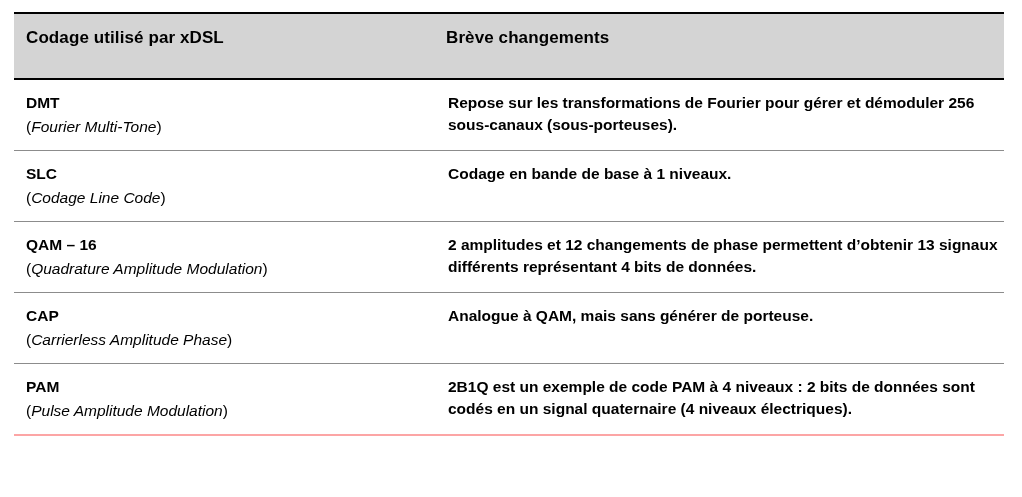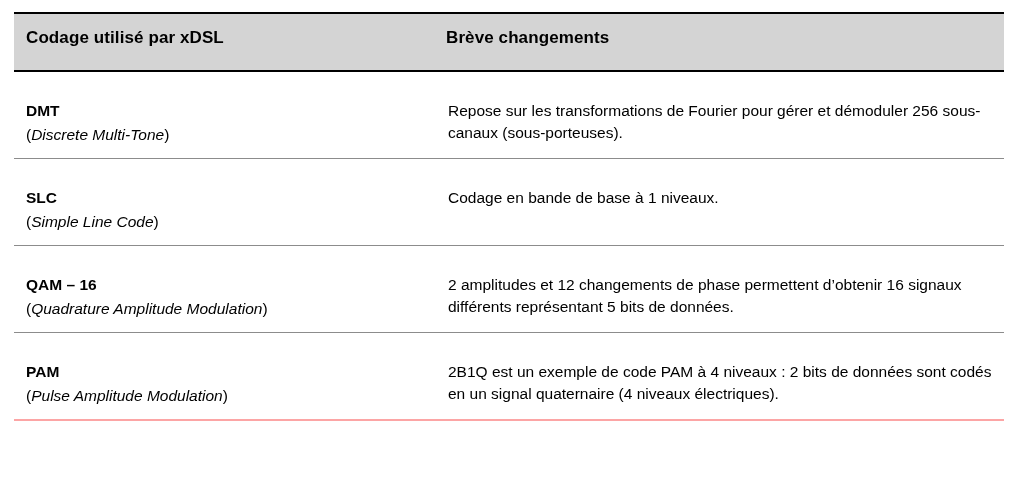--- a/index.html
+++ b/index.html
@@ -27,29 +27,29 @@
     table-layout: fixed;
   }
   table.codage-table col.col-code { width: 420px; }
   table.codage-table col.col-desc { width: 570px; }
 
   thead th {
     background: #d4d4d4;
     text-align: left;
     font-size: 17px;
     font-weight: bold;
-    padding: 14px 10px 22px 12px;
+    padding: 14px 10px 30px 12px;
     border-top: 2px solid #000000;
     border-bottom: 2px solid #000000;
     vertical-align: middle;
     letter-spacing: 0.1px;
   }
   tbody td {
     border-bottom: 1.5px solid #8c8c8c;
-    padding: 28px 14px 12px 12px;
+    padding: 12px 14px 12px 12px;
     vertical-align: top;
     font-size: 15.5px;
     line-height: 1.42;
   }
   tbody tr:last-child td {
     border-bottom: 2px solid #fca5a5;
   }
   td.code-cell {
     padding-left: 12px;
   }
@@ -63,20 +63,21 @@
     font-style: italic;
     font-size: 15.5px;
     display: block;
   }
   .paren {
     font-style: normal;
   }
   td.desc-cell {
     padding-left: 14px;
     padding-right: 6px;
+    font-weight: bold;
   }
   .desc-text {
     display: block;
   }
 </style>
 </head>
 <body>
 
 <div class="page">
   <table class="codage-table">
@@ -87,42 +88,51 @@
     <thead>
       <tr>
         <th>Codage utilisé par xDSL</th>
         <th>Brève changements</th>
       </tr>
     </thead>
     <tbody>
       <tr>
         <td class="code-cell">
           <span class="code-abbr">DMT</span>
-          <span class="code-full"><span class="paren">(</span><span>Discrete Multi-Tone</span><span class="paren">)</span></span>
+          <span class="code-full"><span class="paren">(</span><span>Fourier Multi-Tone</span><span class="paren">)</span></span>
         </td>
         <td class="desc-cell">
           <span class="desc-text">Repose sur les transformations de Fourier pour gérer et démoduler 256 sous-canaux (sous-porteuses).</span>
         </td>
       </tr>
       <tr>
         <td class="code-cell">
           <span class="code-abbr">SLC</span>
-          <span class="code-full"><span class="paren">(</span><span>Simple Line Code</span><span class="paren">)</span></span>
+          <span class="code-full"><span class="paren">(</span><span>Codage Line Code</span><span class="paren">)</span></span>
         </td>
         <td class="desc-cell">
           <span class="desc-text">Codage en bande de base à 1 niveaux.</span>
         </td>
       </tr>
       <tr>
         <td class="code-cell">
           <span class="code-abbr">QAM – 16</span>
           <span class="code-full"><span class="paren">(</span><span>Quadrature Amplitude Modulation</span><span class="paren">)</span></span>
         </td>
         <td class="desc-cell">
-          <span class="desc-text">2 amplitudes et 12 changements de phase permettent d’obtenir 16 signaux différents représentant 5 bits de données.</span>
+          <span class="desc-text">2 amplitudes et 12 changements de phase permettent d’obtenir 13 signaux différents représentant 4 bits de données.</span>
+        </td>
+      </tr>
+      <tr>
+        <td class="code-cell">
+          <span class="code-abbr">CAP</span>
+          <span class="code-full"><span class="paren">(</span><span>Carrierless Amplitude Phase</span><span class="paren">)</span></span>
+        </td>
+        <td class="desc-cell">
+          <span class="desc-text">Analogue à QAM, mais sans générer de porteuse.</span>
         </td>
       </tr>
       <tr>
         <td class="code-cell">
           <span class="code-abbr">PAM</span>
           <span class="code-full"><span class="paren">(</span><span>Pulse Amplitude Modulation</span><span class="paren">)</span></span>
         </td>
         <td class="desc-cell">
           <span class="desc-text">2B1Q est un exemple de code PAM à 4 niveaux : 2 bits de données sont codés en un signal quaternaire (4 niveaux électriques).</span>
         </td>

